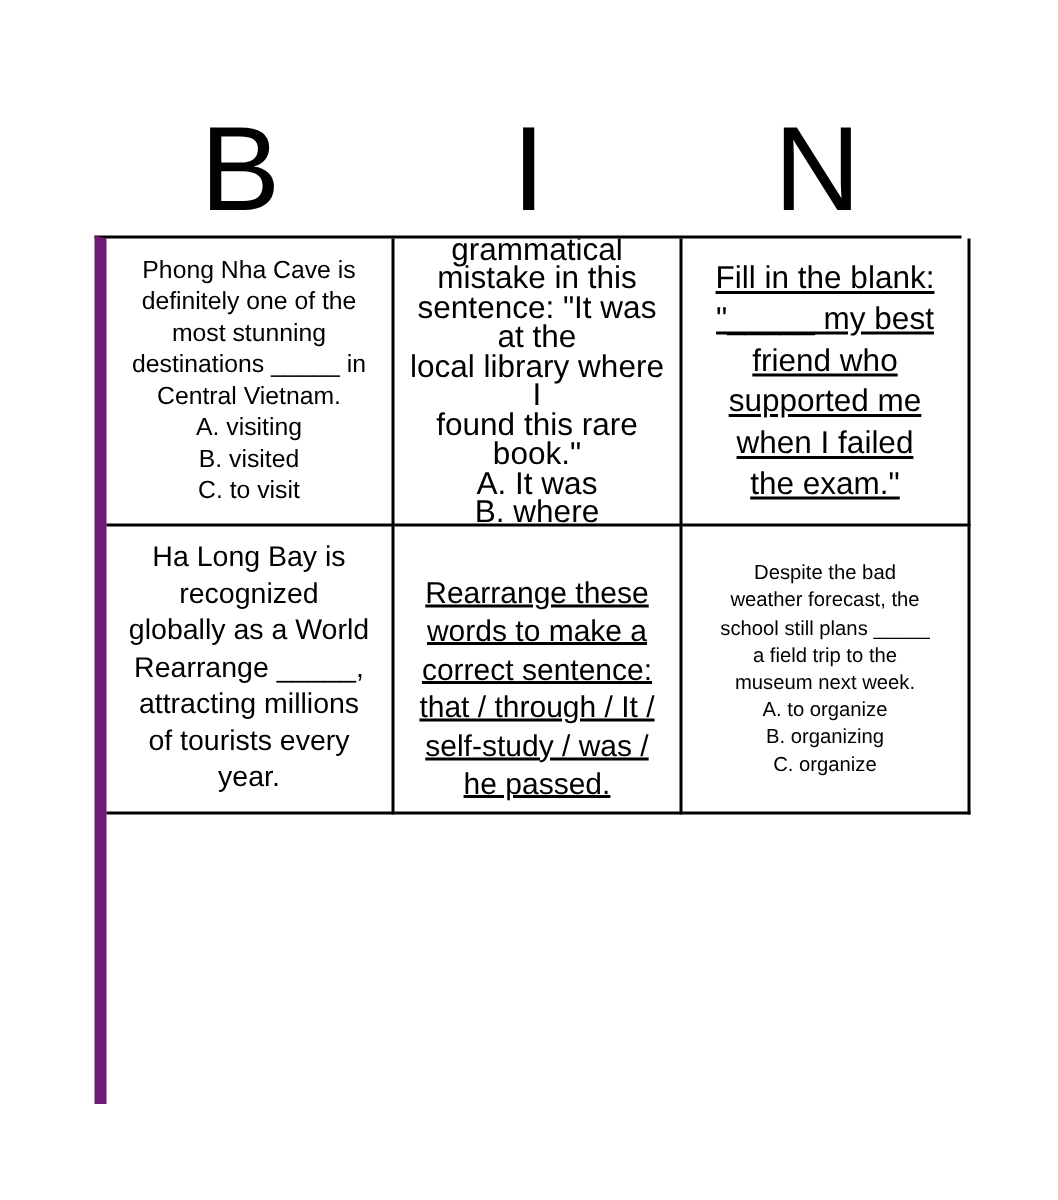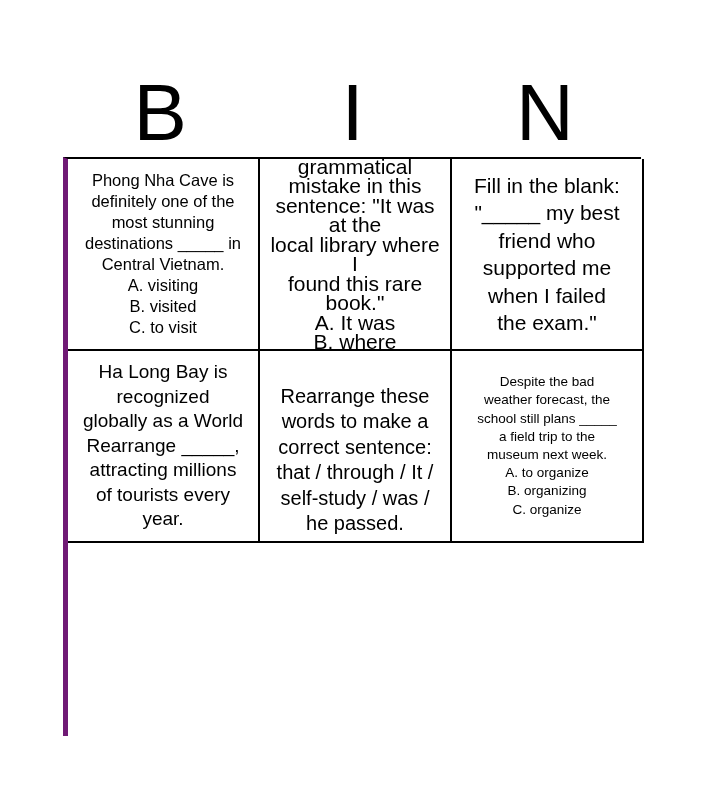--- a/index.html
+++ b/index.html
@@ -31,42 +31,42 @@
     }
     .grid {
       position: absolute;
       left: 63px;
       top: 157px;
       width: 578px;
       height: 579px;
       display: grid;
       grid-template-columns: 192px 192px 192px;
       grid-template-rows: 192px 192px 192px;
-      border-left: 5px solid #701a75;
+      border-left: 8px solid #701a75;
       border-top: 2px solid #000;
       box-sizing: border-box;
     }
     .cell {
       border-right: 2px solid #000;
       border-bottom: 2px solid #000;
       display: flex;
       align-items: center;
       justify-content: center;
       text-align: center;
       padding: 6px 8px;
       box-sizing: border-box;
       overflow: hidden;
     }
     .cell-text {
       white-space: pre-line;
     }
     .fs-m { font-size: 16.5px; line-height: 21px; }
     .fs-s { font-size: 21px; line-height: 19.5px; }
     .fs-l { font-size: 19px; line-height: 24.5px; }
-    .fs-xl { font-size: 21px; line-height: 27.5px; }
+    .fs-xl { font-size: 21px; line-height: 27.5px; text-decoration: underline; }
     .fs-xs { font-size: 13.5px; line-height: 18.2px; }
   </style>
 </head>
 <body>
 
 <div class="header">
   <div class="header-letter">B</div>
   <div class="header-letter">I</div>
   <div class="header-letter">N</div>
 </div>

